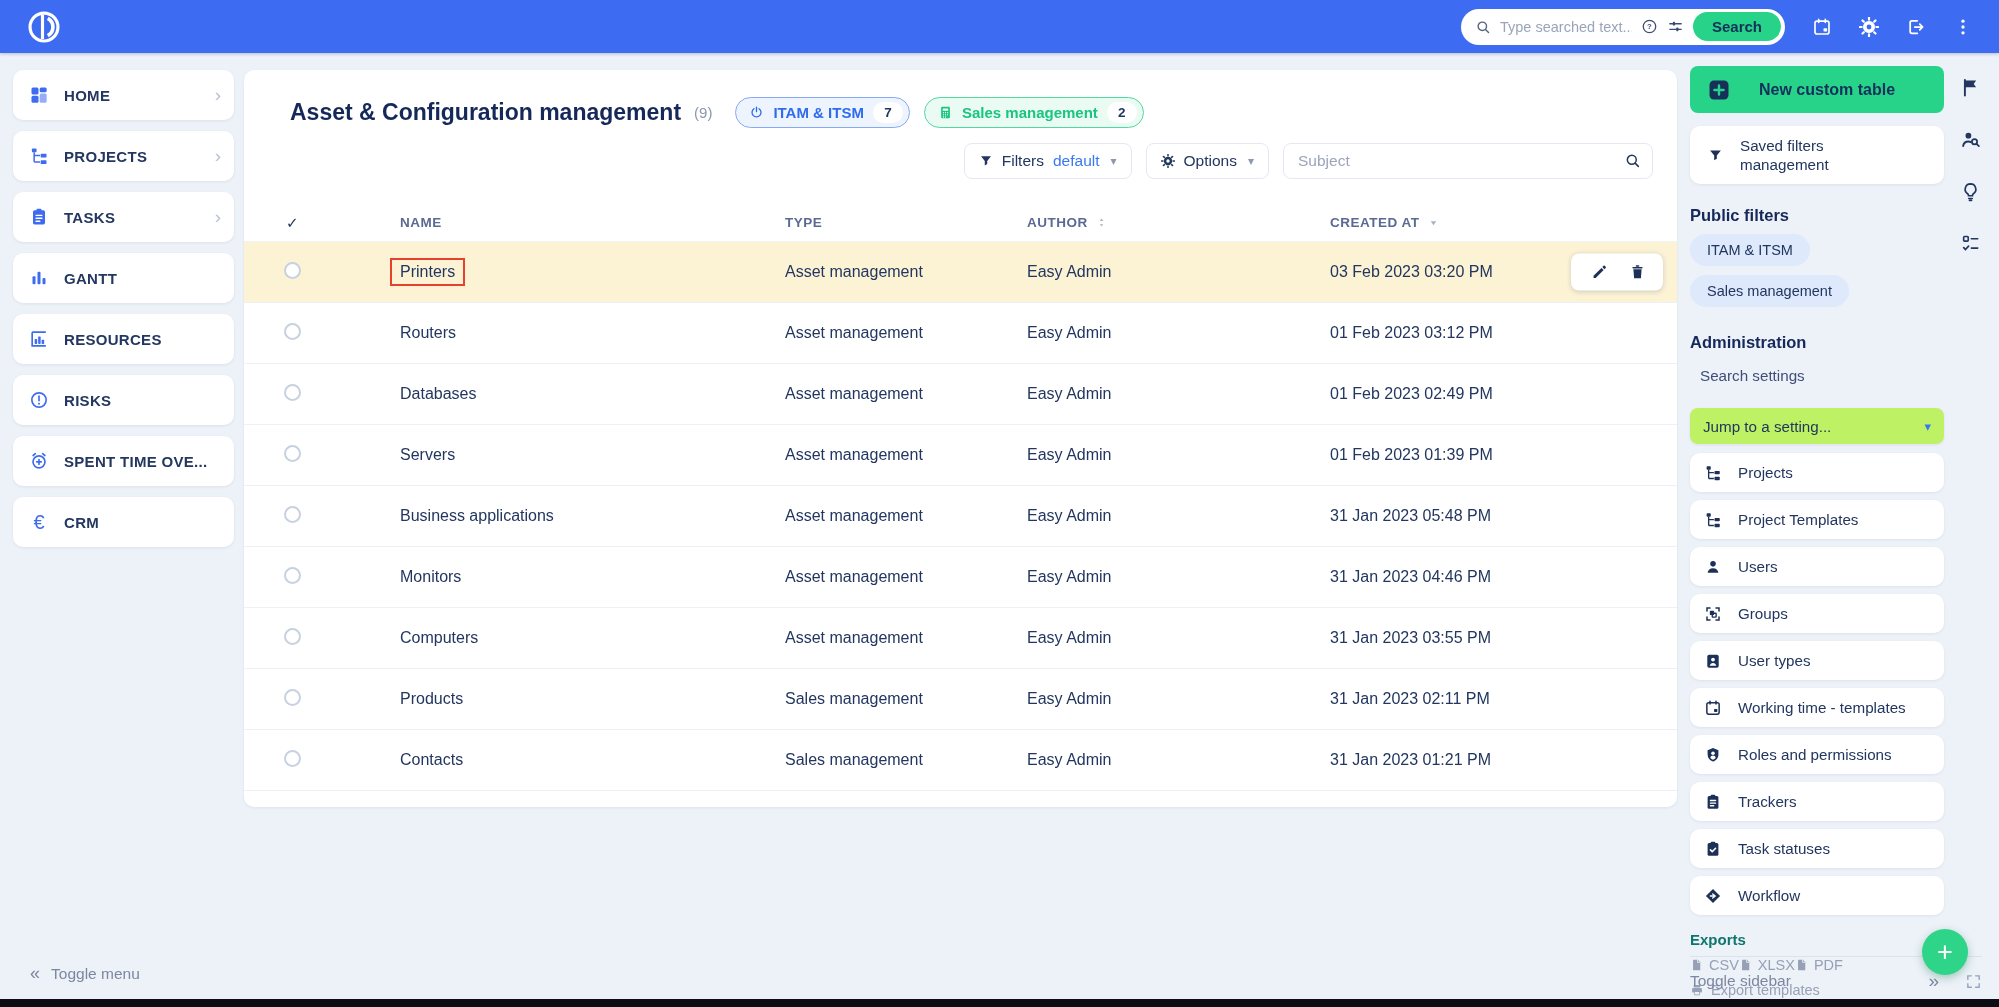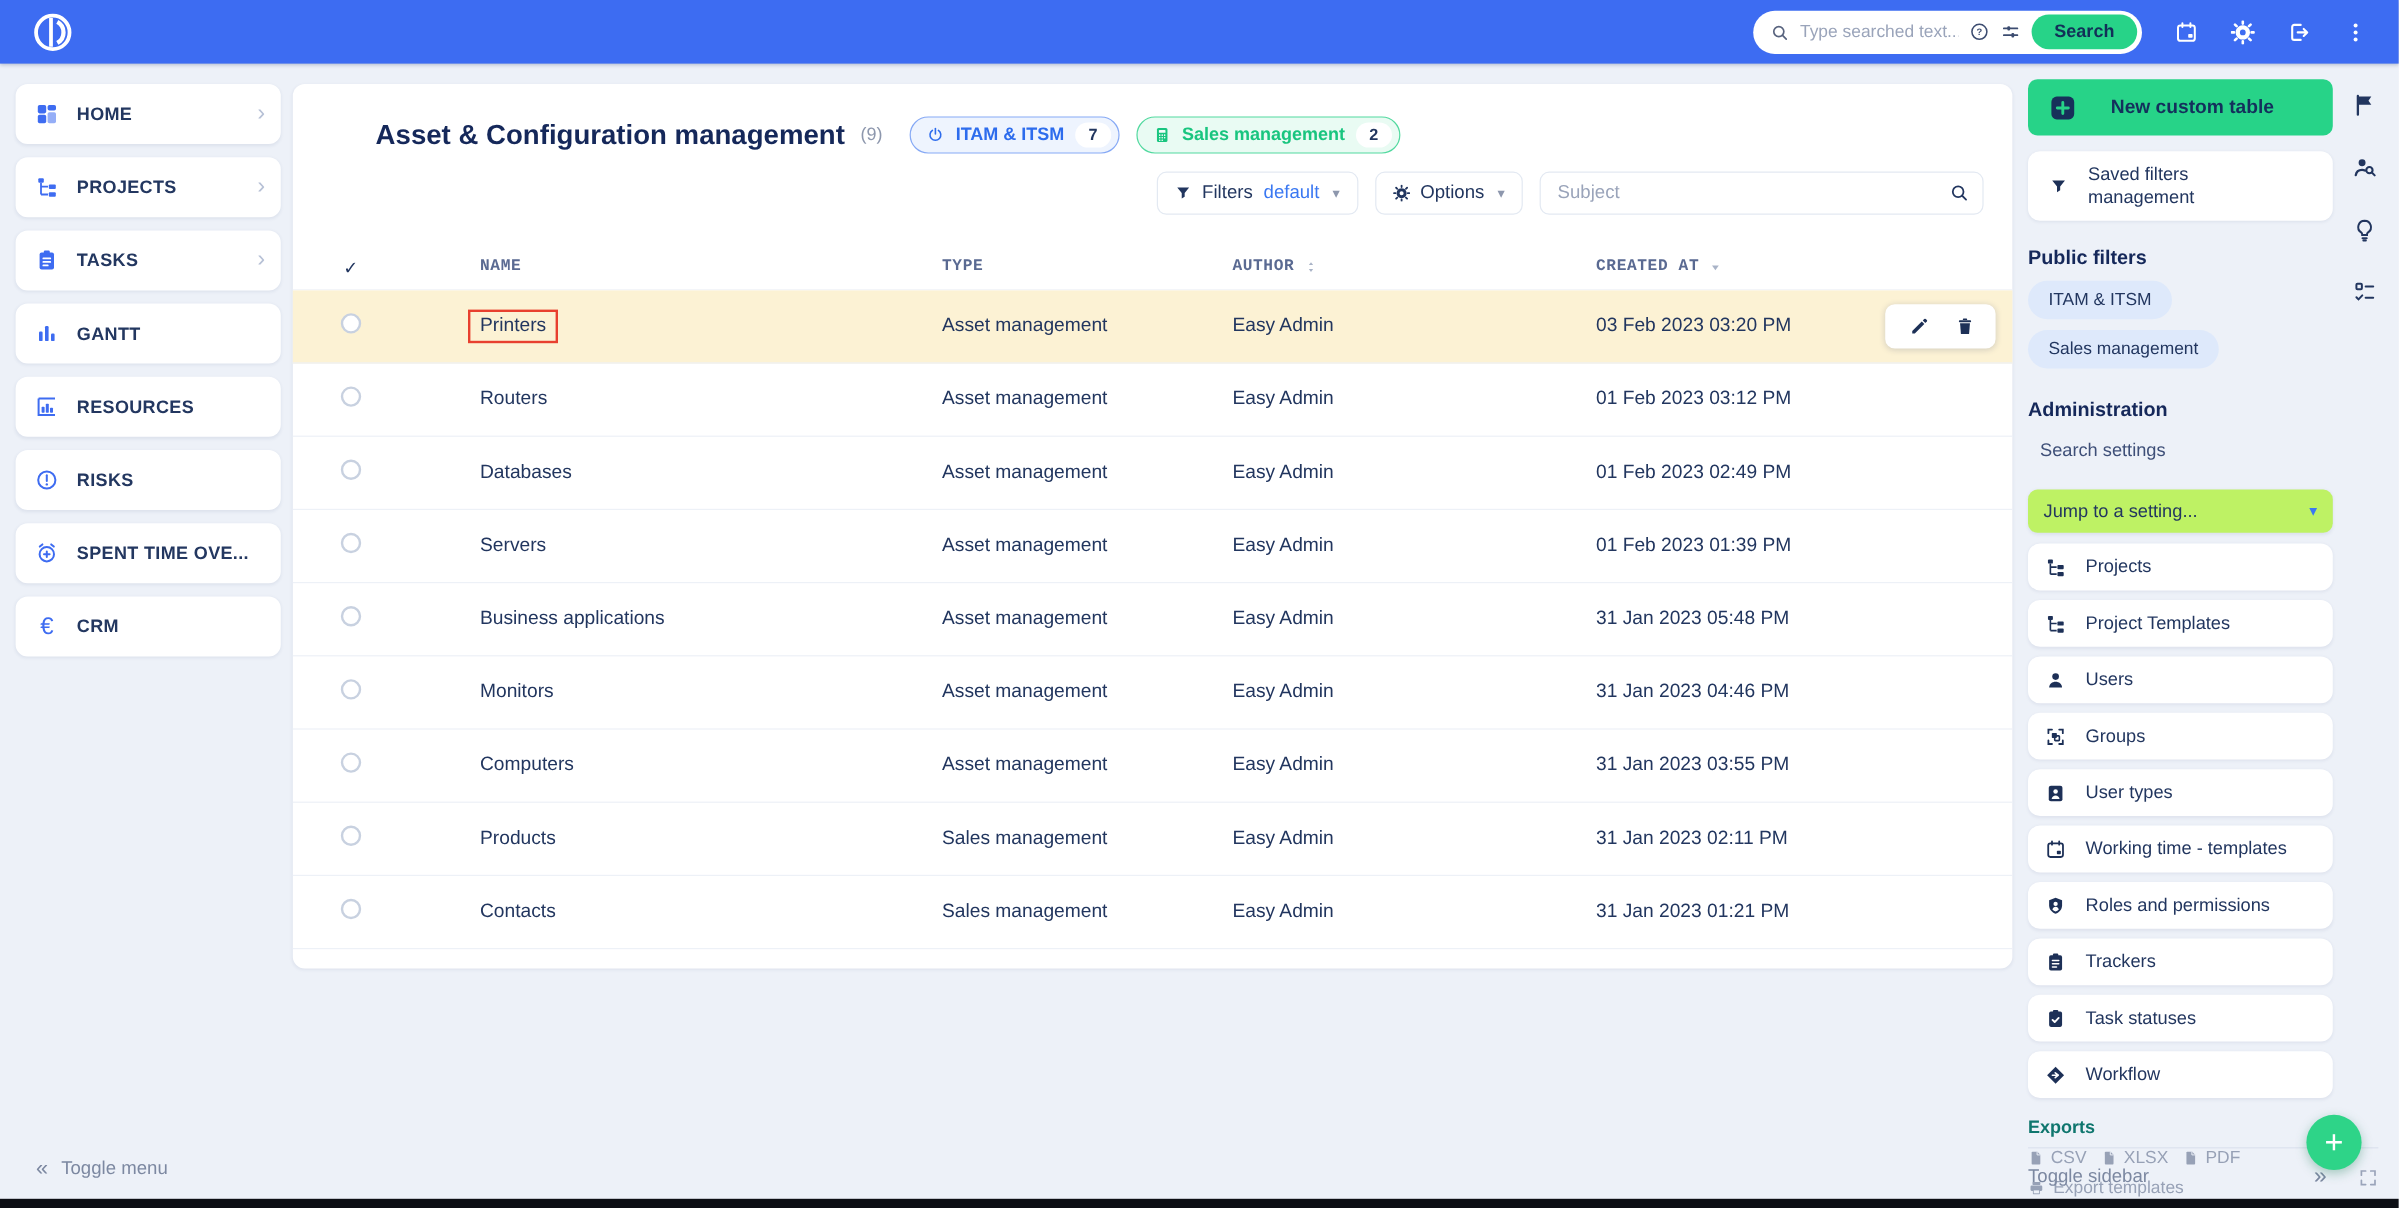--- a/index.html
+++ b/index.html
@@ -35,21 +35,21 @@
   .nav-item { background:#fff; height:50px; border-radius:10px; margin-bottom:11px; display:flex;
               align-items:center; padding:0 13px 0 15px; gap:14px; cursor:pointer;
               box-shadow:0 1px 3px rgba(23,48,102,.08); }
   .nav-item .nico { font-size:20px; color:#3e6cf1; width:22px; }
   .nav-item .nlabel { font-size:15px; font-weight:700; color:#233760; letter-spacing:.3px; white-space:nowrap; }
   .nav-item .chev { margin-left:auto; color:#b7c1d6; font-size:19px; font-weight:400; }
 
   
   .panel { position:absolute; left:244px; top:17px; width:1433px; height:737px; background:#fff;
            border-radius:10px; box-shadow:0 1px 3px rgba(23,48,102,.07); }
-  .panel-head { padding:27px 24px 0 69px; }
+  .panel-head { padding:27px 24px 0 46px; }
   .title-row { display:flex; align-items:center; gap:13px; }
   .page-title { font-size:23px; font-weight:700; color:#15285a; }
   .page-count { font-size:15px; color:#8d97ad; font-weight:500; }
   .tags { display:flex; gap:14px; margin-left:10px; }
   .tag { height:31px; border-radius:16px; display:flex; align-items:center; gap:9px; padding:0 6px 0 13px;
          font-size:15px; font-weight:600; cursor:pointer; }
   .tag .tico { font-size:15px; }
   .tag .tbadge { background:#fff; min-width:30px; height:21px; border-radius:11px; display:flex;
                  align-items:center; justify-content:center; font-size:13.5px; color:#22365f; }
   .tag.c-blue  { background:#eef4fe; border:1px solid #86a9f5; color:#2d6ced; }
@@ -64,21 +64,21 @@
   .subject-wrap { position:relative; width:370px; }
   .subject-wrap input { width:100%; height:36px; border:1px solid #e3e9f2; border-radius:8px; outline:none;
                         padding:0 38px 0 14px; font-size:15.5px; color:#22365f; font-family:inherit; }
   .subject-wrap input::placeholder { color:#9aa4ba; }
   .subject-wrap .mag2 { position:absolute; right:12px; top:9px; font-size:17px; color:#22365f; cursor:pointer; }
 
   
   .tgrid { display:grid; grid-template-columns:136px 385px 242px 303px 1fr; align-items:center; }
   .thead { margin-top:25px; height:38px; border-bottom:1px solid #f0f3f8; }
   .th { font-size:13.5px; font-weight:700; color:#5a6a92; letter-spacing:.5px; padding-left:20px;
-        display:flex; align-items:center; gap:7px; cursor:pointer;font-family:Liberation Mono, monospace; }
+        display:flex; align-items:center; gap:7px; cursor:pointer; }
   .th .sort { font-size:13px; color:#a9b3c7; }
   .check-all { margin-left:42px; font-size:15px; color:#22365f; cursor:pointer; }
   .trow { height:61px; border-bottom:1px solid #edf1f7; font-size:16px; color:#22365f; position:relative; cursor:pointer; }
   .trow > span { padding-left:20px; }
   .cell-select { padding-left:0 !important; }
   .radio { width:17px; height:17px; border:2px solid #c8d1e0; border-radius:50%; margin-left:40px;
            display:inline-block; background:#fff; cursor:pointer; }
   .row-hl { background:#fcf2d4; }
   .name-text { display:inline-block; }
   .red-box { border:2px solid #e8402f; padding:3px 8px; margin-left:-10px; }
@@ -105,21 +105,21 @@
                  padding:0 13px; font-size:15.2px; color:#22365f; cursor:pointer;
                  box-shadow:0 1px 3px rgba(23,48,102,.08); }
   .jump-select .caret { margin-left:auto; color:#3a78f2; font-size:13px; }
   .admin-list { margin-top:9px; }
   .admin-btn { background:#fff; border-radius:10px; display:flex; align-items:center; gap:15px;
                padding:8px 13px; margin-bottom:8px; min-height:39px; cursor:pointer;
                box-shadow:0 1px 3px rgba(23,48,102,.07); }
   .admin-btn .aico { font-size:18px; color:#1d3057; width:20px; flex:none; }
   .admin-btn .alabel { font-size:15.2px; color:#22365f; line-height:1.3; }
   .exports-title { font-size:15px; font-weight:700; color:#0f766e; margin-top:16px; }
-  .export-row { display:flex; align-items:center; gap:12px; margin-top:9px; color:#97a1b6; font-size:14.5px; }
+  .export-row { display:flex; align-items:center; margin-top:9px; color:#97a1b6; font-size:14.5px; }
   .export-item { display:flex; align-items:center; gap:5px; cursor:pointer; }
   .export-item .eico, .export-tpl .eico { font-size:14px; color:#97a1b6; }
   .export-tpl { display:flex; align-items:center; gap:7px; margin-top:9px; color:#97a1b6; font-size:14.5px; cursor:pointer; }
 
   
   .rail { position:absolute; right:7px; top:24px; width:44px; display:flex; flex-direction:column;
           align-items:center; gap:31px; }
   .rail .ricon { font-size:21px; color:#22365f; cursor:pointer; }
 
   

